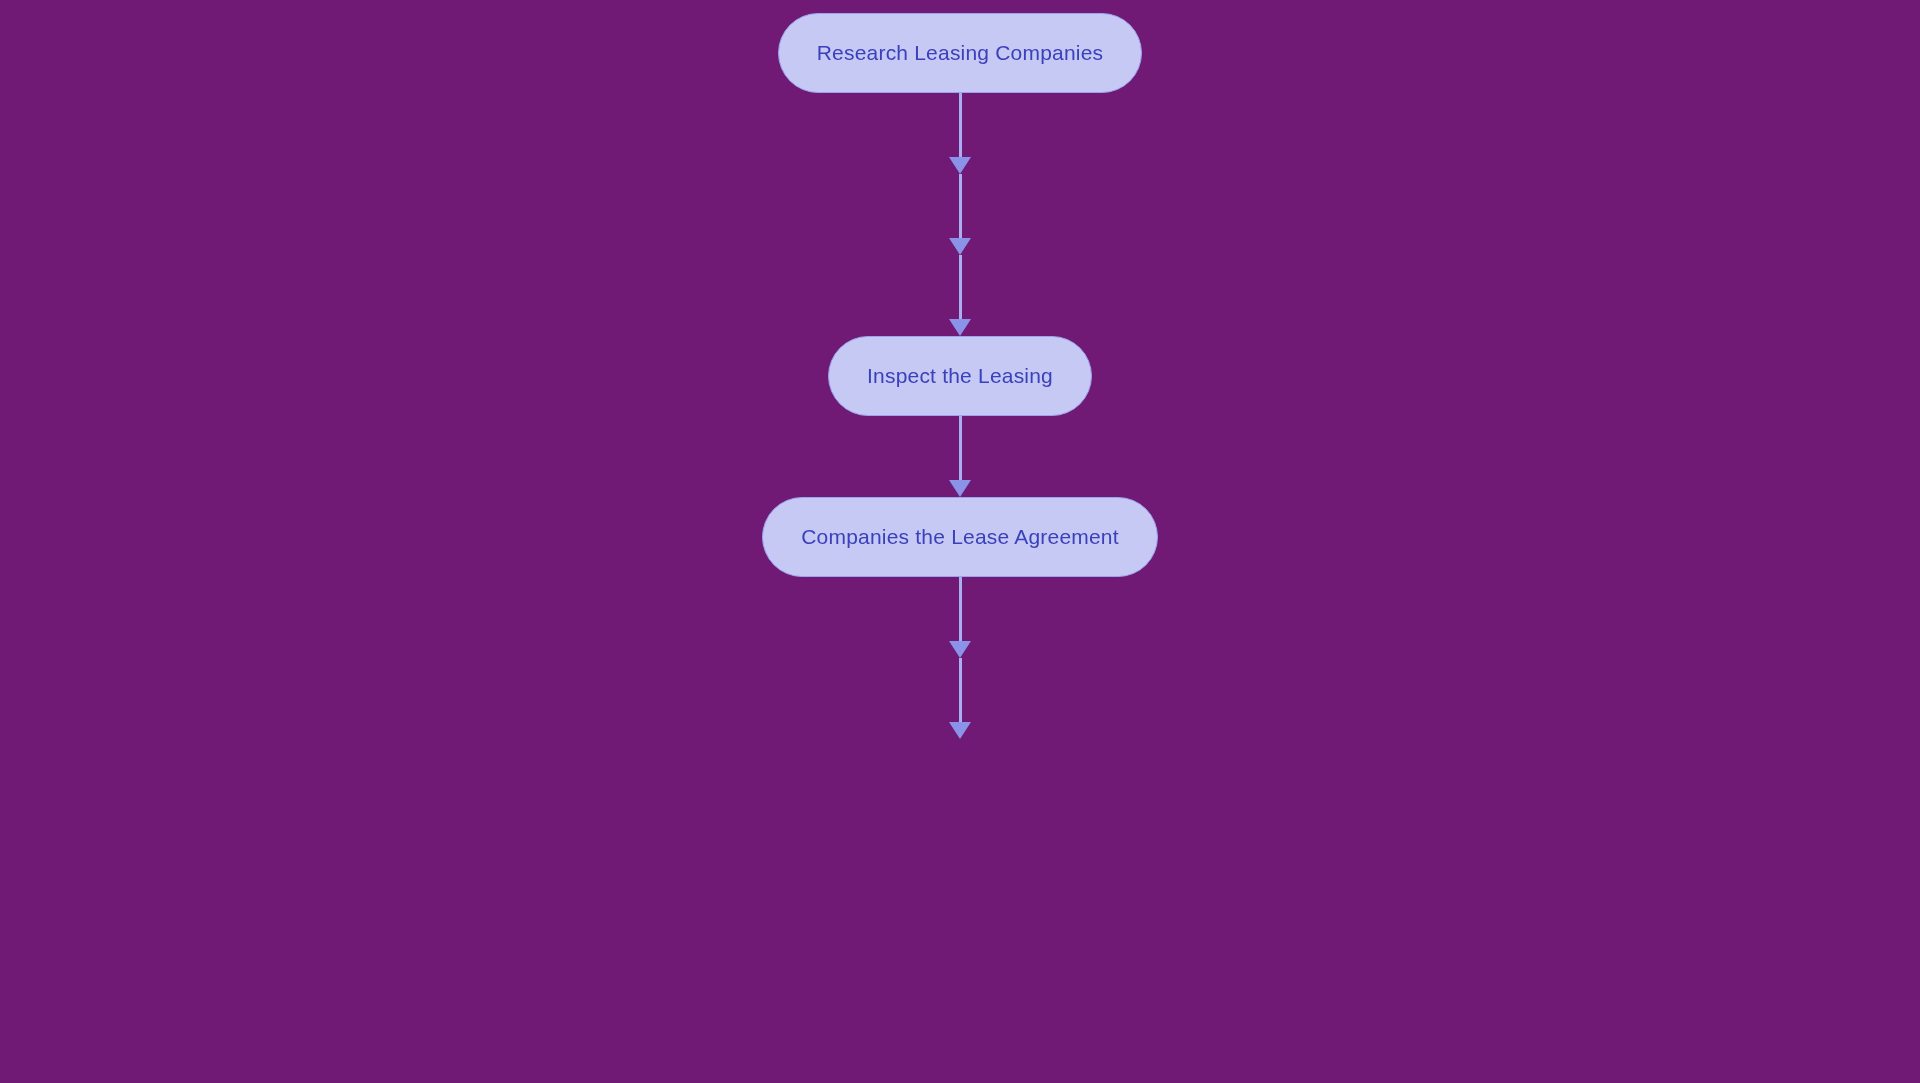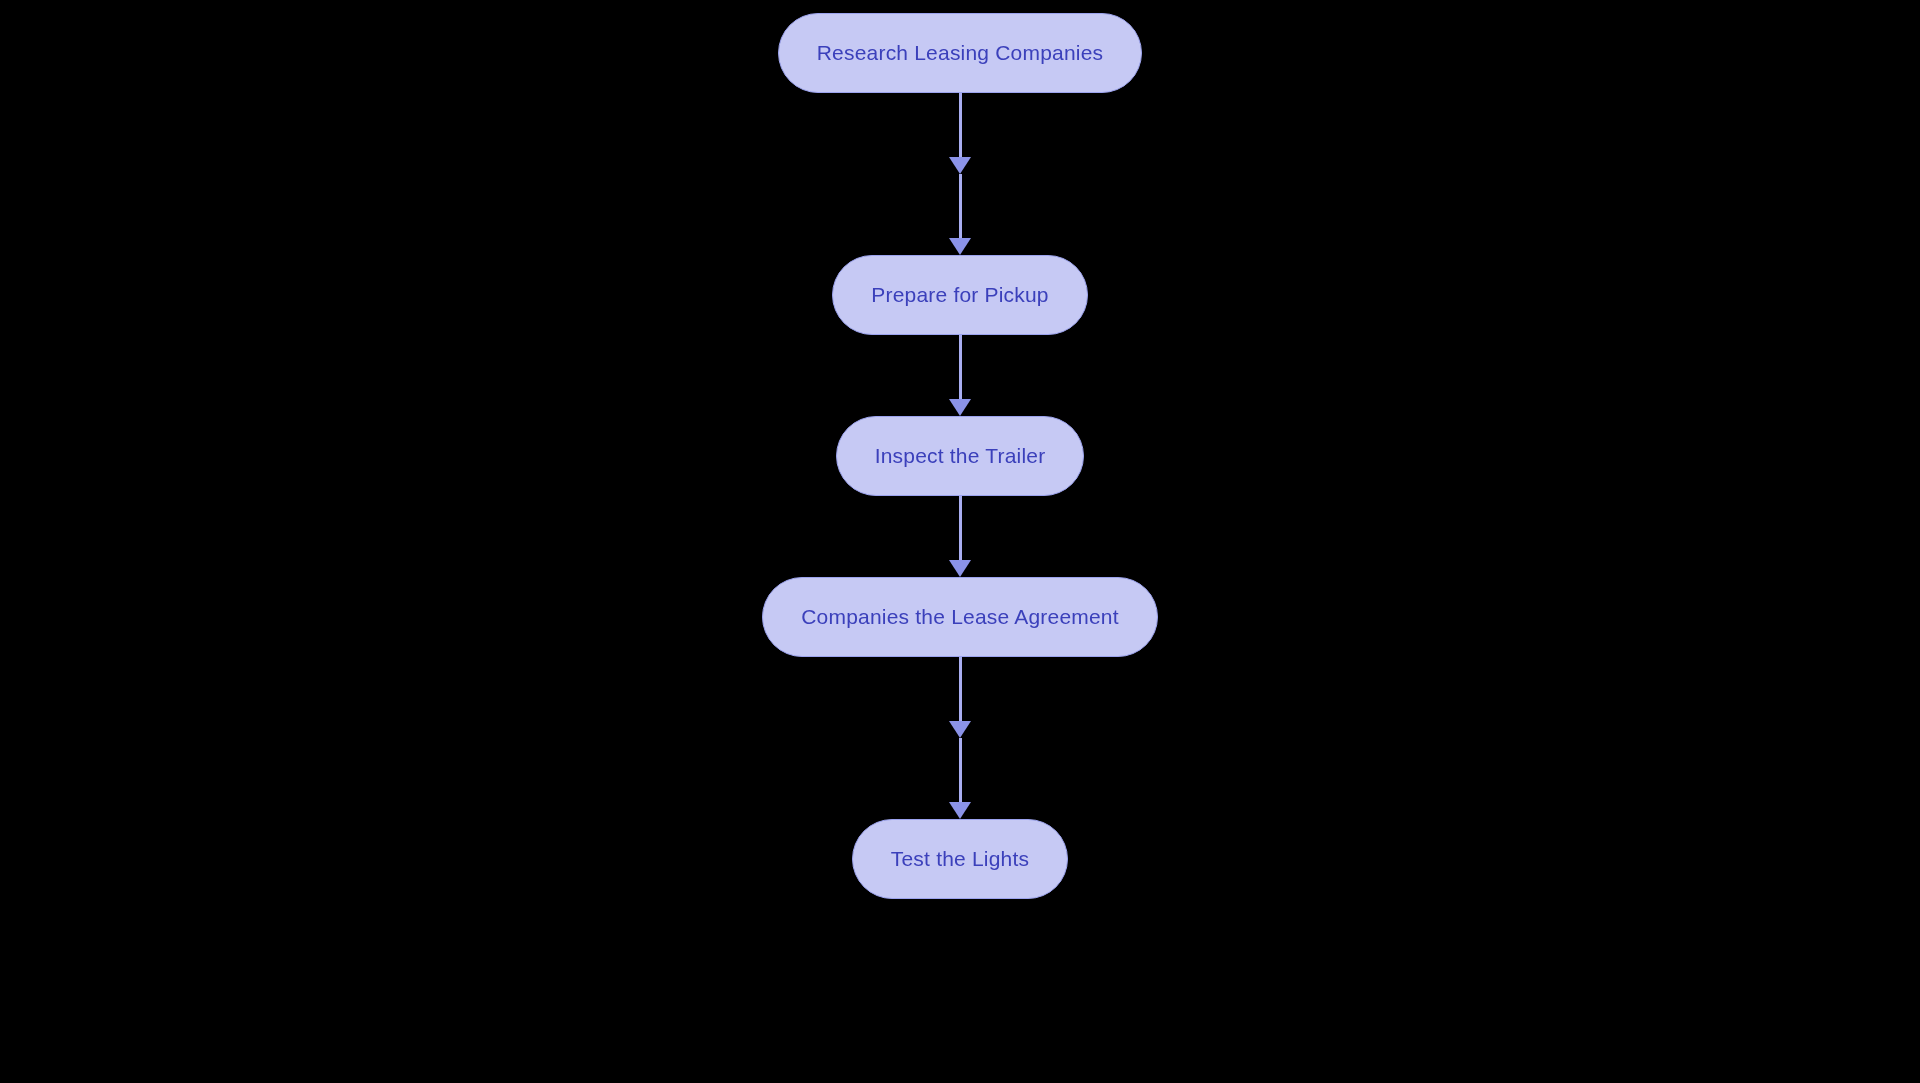--- a/index.html
+++ b/index.html
@@ -56,48 +56,45 @@
     height: 0;
     border-left: 11px solid transparent;
     border-right: 11px solid transparent;
     border-top: 17px solid var(--edge-head, #8b93e8);
     margin-top: -1px;
   }
 </style>
 </head>
 <body>
 
-<div class="canvas" style="background: #000000; text-decoration: underline;">
+<div class="canvas" style="background: #701a75; text-decoration: underline;">
   <div class="flowchart" id="flowchart">
   <div class="flow-node">
     <span class="flow-node-label">Research Leasing Companies</span>
   </div>
 
   <div class="flow-arrow">
     <div class="line"></div>
     <div class="head"></div>
   </div>
 
 
   <div class="flow-arrow">
     <div class="line"></div>
     <div class="head"></div>
   </div>
 
-  <div class="flow-node">
-    <span class="flow-node-label">Prepare for Pickup</span>
-  </div>
 
   <div class="flow-arrow">
     <div class="line"></div>
     <div class="head"></div>
   </div>
 
   <div class="flow-node">
-    <span class="flow-node-label">Inspect the Trailer</span>
+    <span class="flow-node-label">Inspect the Leasing</span>
   </div>
 
   <div class="flow-arrow">
     <div class="line"></div>
     <div class="head"></div>
   </div>
 
   <div class="flow-node">
     <span class="flow-node-label">Companies the Lease Agreement</span>
   </div>
@@ -106,17 +103,14 @@
     <div class="line"></div>
     <div class="head"></div>
   </div>
 
 
   <div class="flow-arrow">
     <div class="line"></div>
     <div class="head"></div>
   </div>
 
-  <div class="flow-node">
-    <span class="flow-node-label">Test the Lights</span>
-  </div>
 </div>
 </div>
 
 </body></html>

